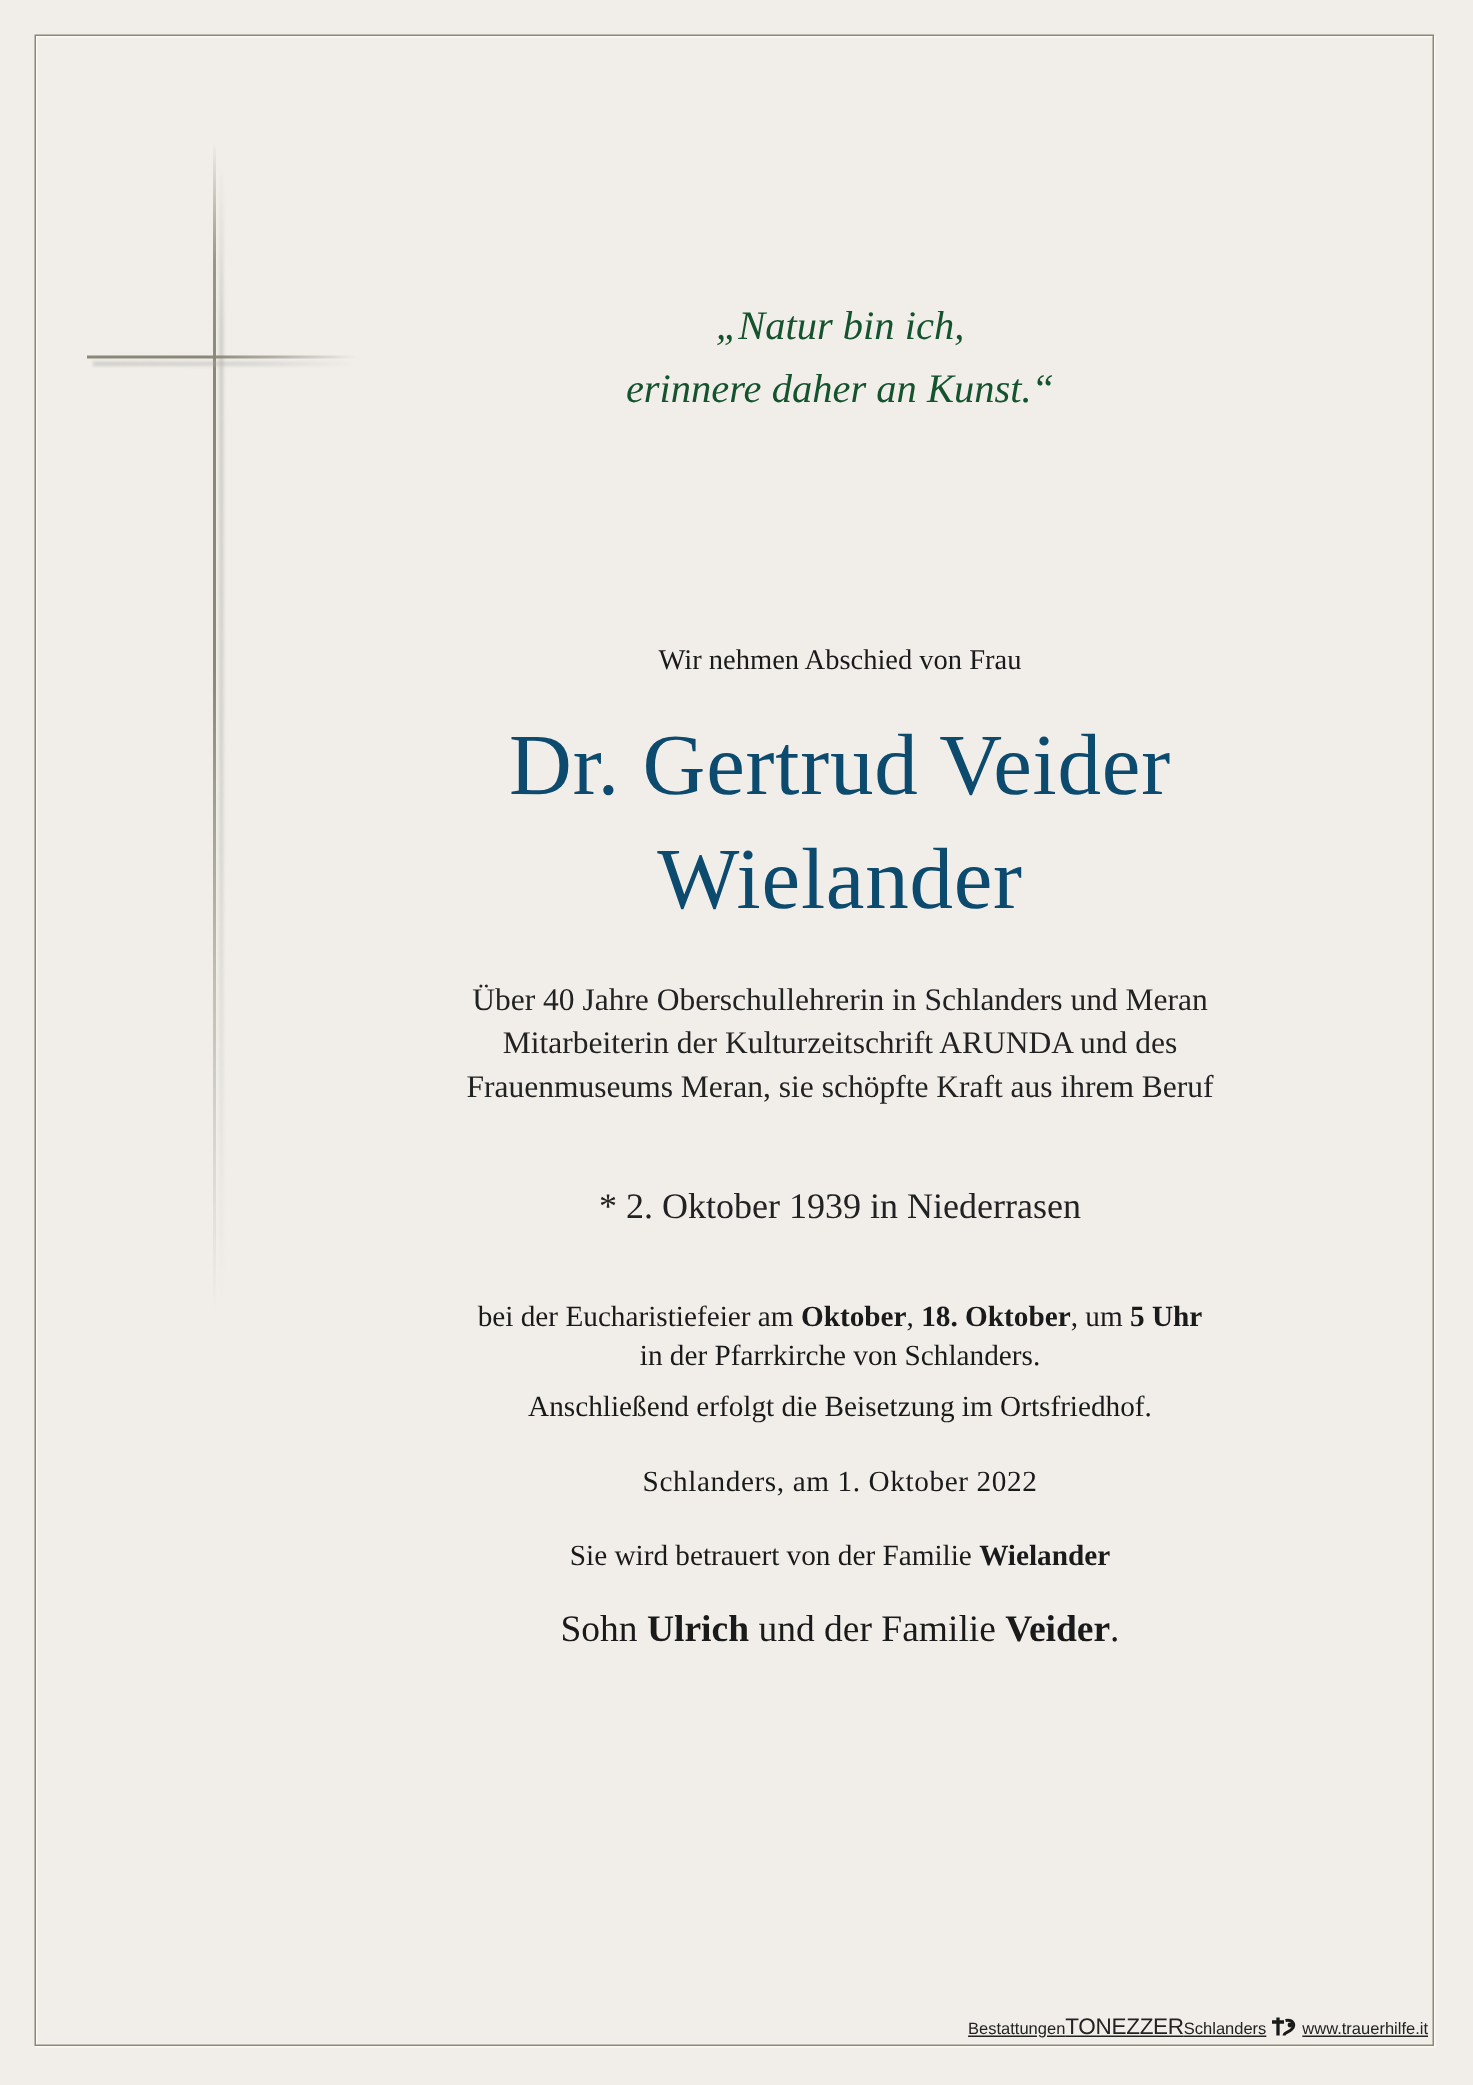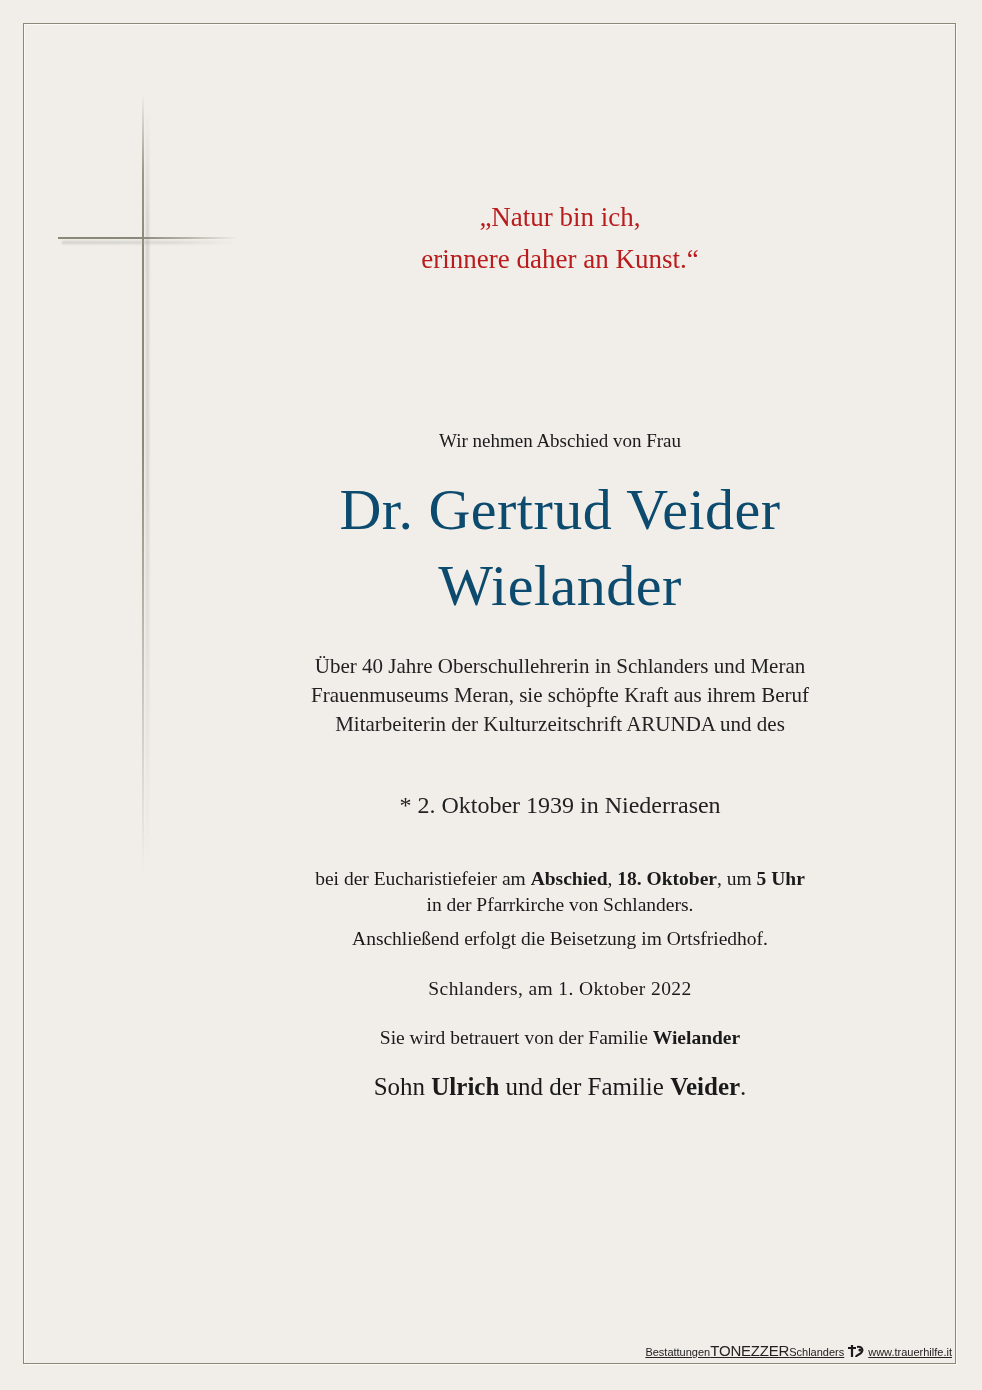--- a/index.html
+++ b/index.html
@@ -78,23 +78,24 @@
       filter: blur(1px);
     }
     .content {
       position: absolute;
       left: 190px;
       width: 740px;
       text-align: center;
     }
     .quote {
       top: 196px;
+      font-style: italic;
       font-size: 27px;
       line-height: 42px;
-      color: #b91c1c;
+      color: #14532d;
     }
     .intro {
       top: 428px;
       font-size: 19px;
       line-height: 26px;
     }
     .name {
       top: 472px;
       font-size: 58px;
       line-height: 76px;
@@ -185,30 +186,30 @@
 
 <div class="content intro">Wir nehmen Abschied von Frau</div>
 
 <div class="content name">
   <div>Dr. Gertrud Veider</div>
   <div>Wielander</div>
 </div>
 
 <div class="content bio">
   <div>Über 40 Jahre Oberschullehrerin in Schlanders und Meran</div>
+  <div>Mitarbeiterin der Kulturzeitschrift ARUNDA und des</div>
   <div>Frauenmuseums Meran, sie schöpfte Kraft aus ihrem Beruf</div>
-  <div>Mitarbeiterin der Kulturzeitschrift ARUNDA und des</div>
 </div>
 
 <div class="content dates">
   <div>* 2. Oktober 1939 in Niederrasen</div>
 </div>
 
 <div class="content service">
-  <div><span>bei der Eucharistiefeier am </span><b>Abschied</b><span>, </span><b>18. Oktober</b><span>, um </span><b>5 Uhr</b></div>
+  <div><span>bei der Eucharistiefeier am </span><b>Oktober</b><span>, </span><b>18. Oktober</b><span>, um </span><b>5 Uhr</b></div>
   <div>in der Pfarrkirche von Schlanders.</div>
   <span class="after">Anschließend erfolgt die Beisetzung im Ortsfriedhof.</span>
 </div>
 
 <div class="content place-date">Schlanders, am 1. Oktober 2022</div>
 
 <div class="content mourned"><span>Sie wird betrauert von der Familie </span><b>Wielander</b></div>
 
 <div class="content son"><span>Sohn </span><b>Ulrich</b><span> und der Familie </span><b>Veider</b><span>.</span></div>
 

